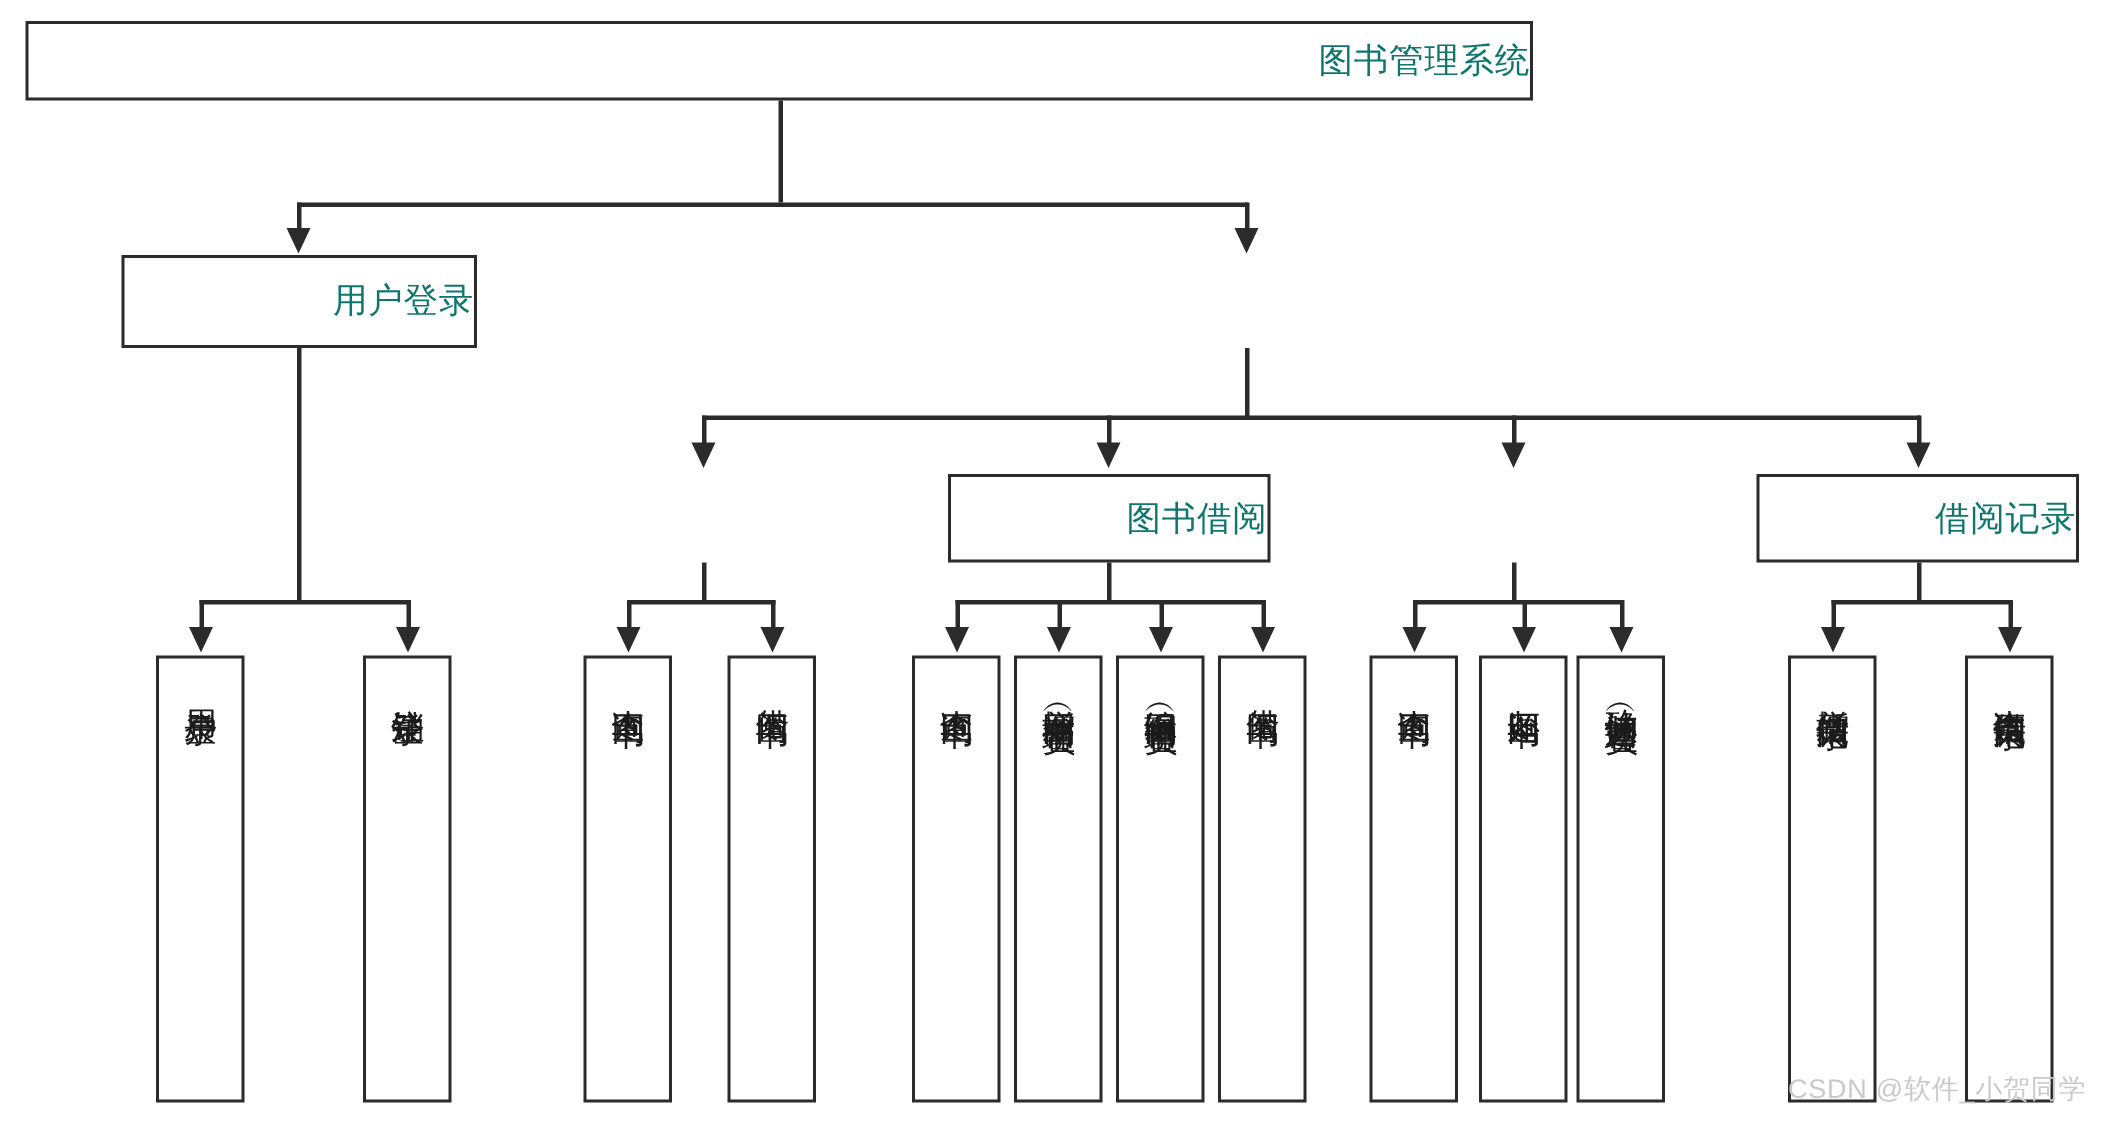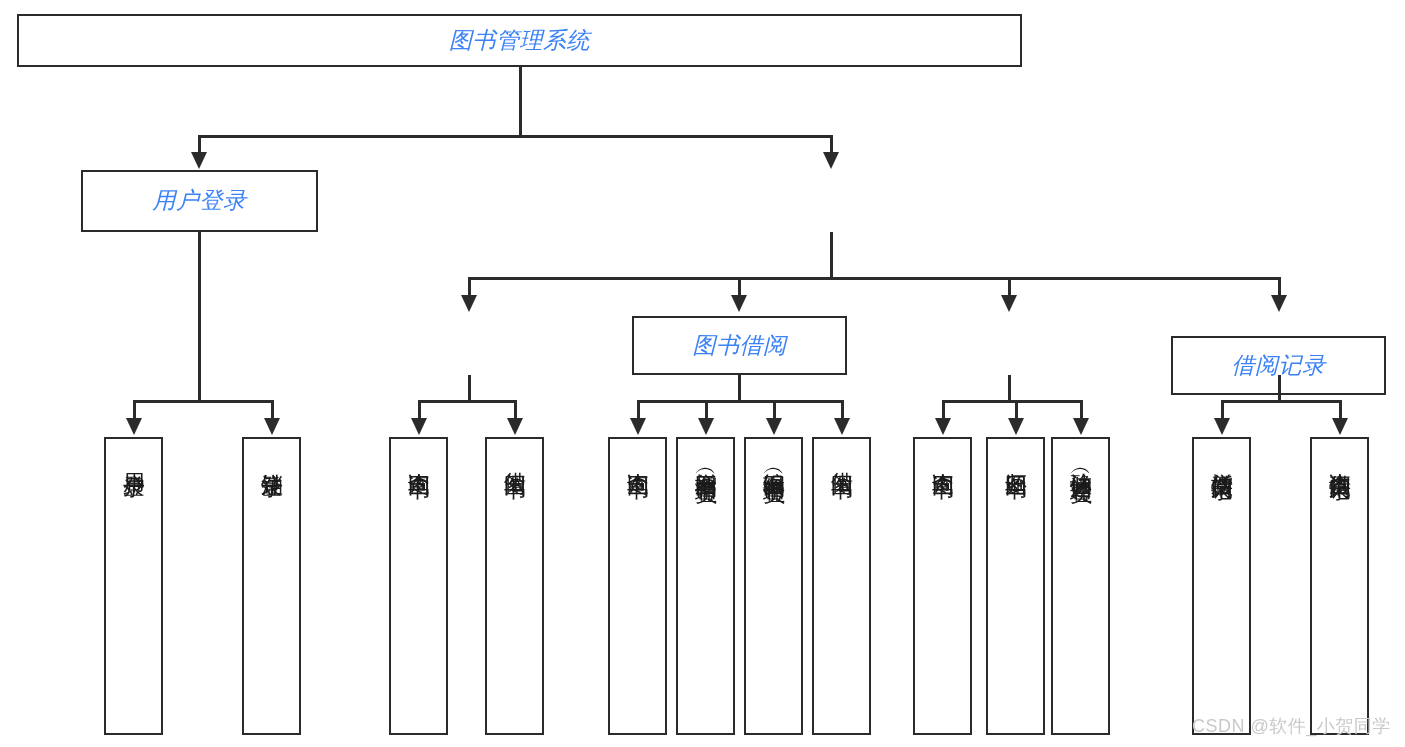--- a/index.html
+++ b/index.html
@@ -18,23 +18,22 @@
     overflow: hidden;
   }
   
   .node {
     position: absolute;
     box-sizing: border-box;
     background: #ffffff;
     border: 2.5px solid #2b2b2b;
     display: flex;
     align-items: center;
-    justify-content: center;
-    color: #3b82f6;
-    font-style: italic;
+    justify-content: flex-end;
+    color: #0f766e;
   }
   .node-label {
     font-size: 23px;
     line-height: 1.1;
     letter-spacing: 0.5px;
     white-space: nowrap;
   }
   
   .leaf {
     position: absolute;
@@ -122,21 +121,21 @@
   <div class="vline" style="left:738px; top:277px; height:20px;"></div>
   <div class="arrow" style="left:731px; top:295px;"></div>
   <div class="vline" style="left:1008px; top:277px; height:20px;"></div>
   <div class="arrow" style="left:1001px; top:295px;"></div>
   <div class="vline" style="left:1278px; top:277px; height:20px;"></div>
   <div class="arrow" style="left:1271px; top:295px;"></div>
 
   <div class="node" style="left:632px; top:316px; width:215px; height:59px;">
     <span class="node-label">图书借阅</span>
   </div>
-  <div class="node" style="left:1171px; top:316px; width:215px; height:59px;margin-top:20px;">
+  <div class="node" style="left:1171px; top:316px; width:215px; height:59px;">
     <span class="node-label">借阅记录</span>
   </div>
 
   <div class="vline" style="left:468px; top:375px; height:27px;"></div>
   <div class="hline" style="left:418px; top:400px; width:99px;"></div>
   <div class="vline" style="left:418px; top:400px; height:20px;"></div>
   <div class="arrow" style="left:411px; top:418px;"></div>
   <div class="vline" style="left:514px; top:400px; height:20px;"></div>
   <div class="arrow" style="left:507px; top:418px;"></div>
 

